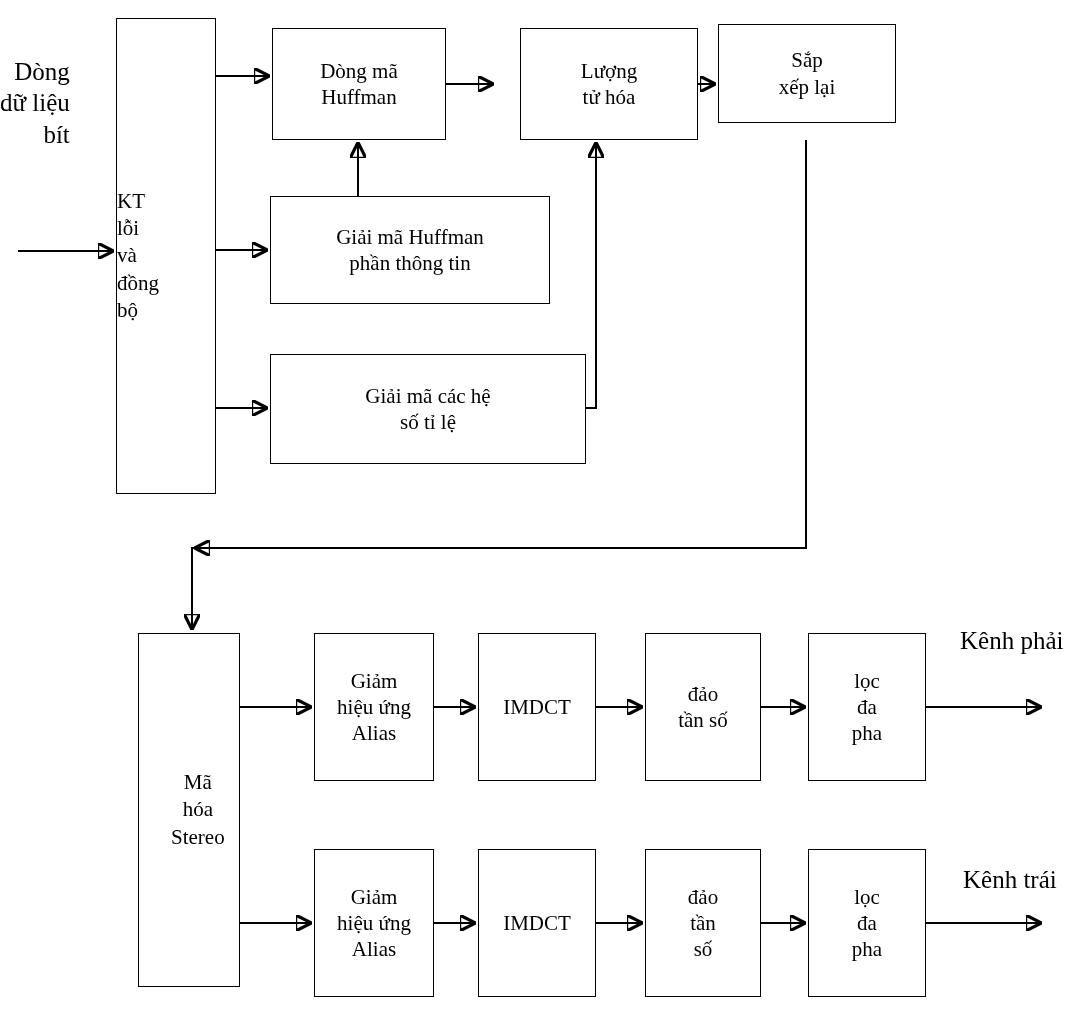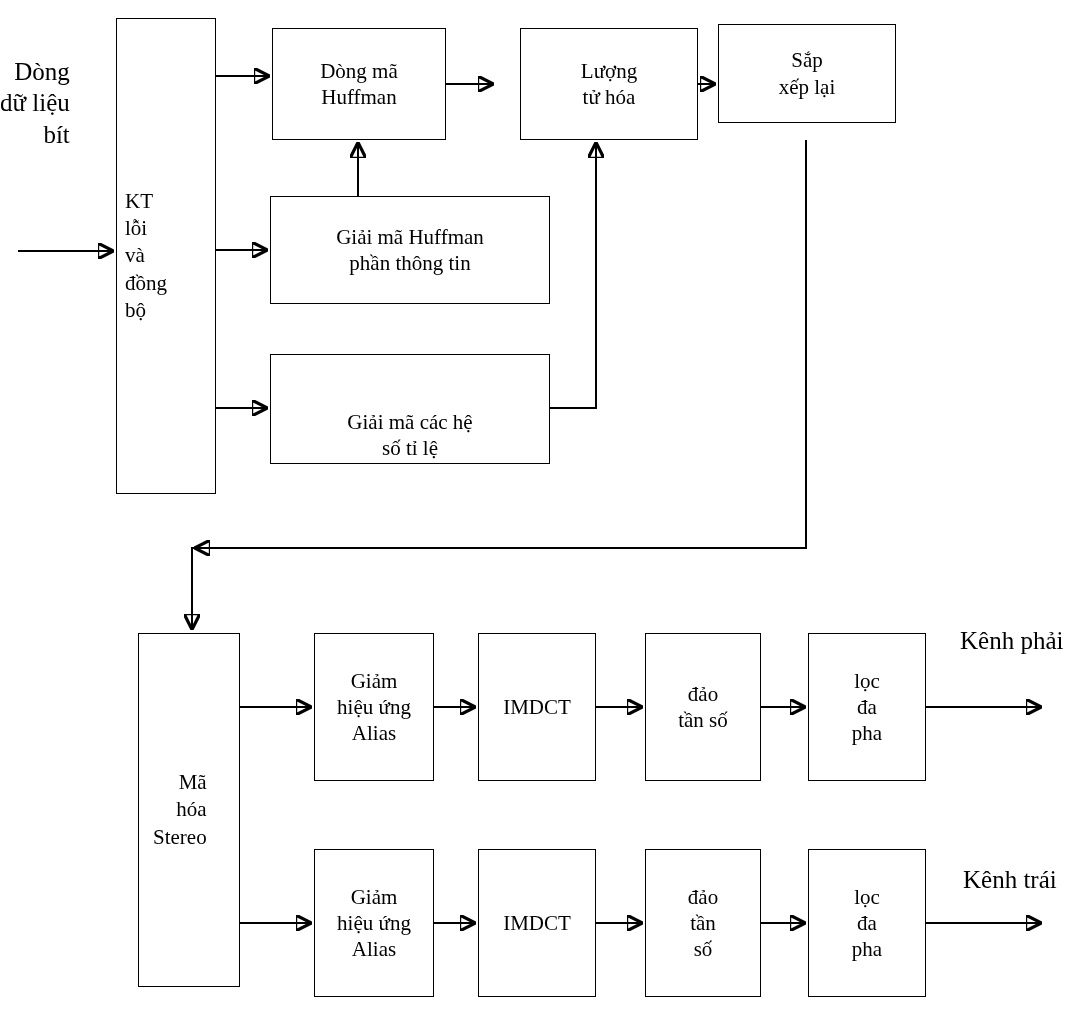--- a/index.html
+++ b/index.html
@@ -92,21 +92,21 @@
     <line x1="761" y1="707" x2="804" y2="707" marker-end="url(#arrow)"></line>
     <line x1="926" y1="707" x2="1040" y2="707" marker-end="url(#arrow)"></line>
 
     <line x1="240" y1="923" x2="310" y2="923" marker-end="url(#arrow)"></line>
     <line x1="434" y1="923" x2="474" y2="923" marker-end="url(#arrow)"></line>
     <line x1="596" y1="923" x2="641" y2="923" marker-end="url(#arrow)"></line>
     <line x1="761" y1="923" x2="804" y2="923" marker-end="url(#arrow)"></line>
     <line x1="926" y1="923" x2="1040" y2="923" marker-end="url(#arrow)"></line>
   </svg>
 
-  <div class="box tall" style="left:116px; top:18px; width:100px; height:476px; justify-content:flex-start; padding-left:8px; text-align:left;">
+  <div class="box tall" style="left:116px; top:18px; width:100px; height:476px; justify-content:flex-start; padding-left:0; text-align:left;">
     <span>KT
 lỗi
 và
 đồng
 bộ</span>
   </div>
 
   <div class="box" style="left:272px; top:28px; width:174px; height:112px;">
     <span>Dòng mã
 Huffman</span>
@@ -120,26 +120,26 @@
   <div class="box" style="left:718px; top:16px; width:178px; height:99px;margin-top:8px;">
     <span>Sắp
 xếp lại</span>
   </div>
 
   <div class="box" style="left:270px; top:196px; width:280px; height:108px;">
     <span>Giải mã Huffman
 phần thông tin</span>
   </div>
 
-  <div class="box" style="left:270px; top:354px; width:280px; height:110px;align-items:flex-end;">
+  <div class="box" style="left:270px; top:354px; width:316px; height:110px;">
     <span>Giải mã các hệ
 số tỉ lệ</span>
   </div>
 
-  <div class="box tall" style="left:138px; top:633px; width:102px; height:354px; justify-content:flex-start; padding-left:14px; text-align:right;">
+  <div class="box tall" style="left:138px; top:633px; width:102px; height:354px; justify-content:flex-start; padding-left:32px; text-align:center;">
     <span>Mã
 hóa
 Stereo</span>
   </div>
 
   <div class="box" style="left:314px; top:633px; width:120px; height:148px;">
     <span>Giảm
 hiệu ứng
 Alias</span>
   </div>

